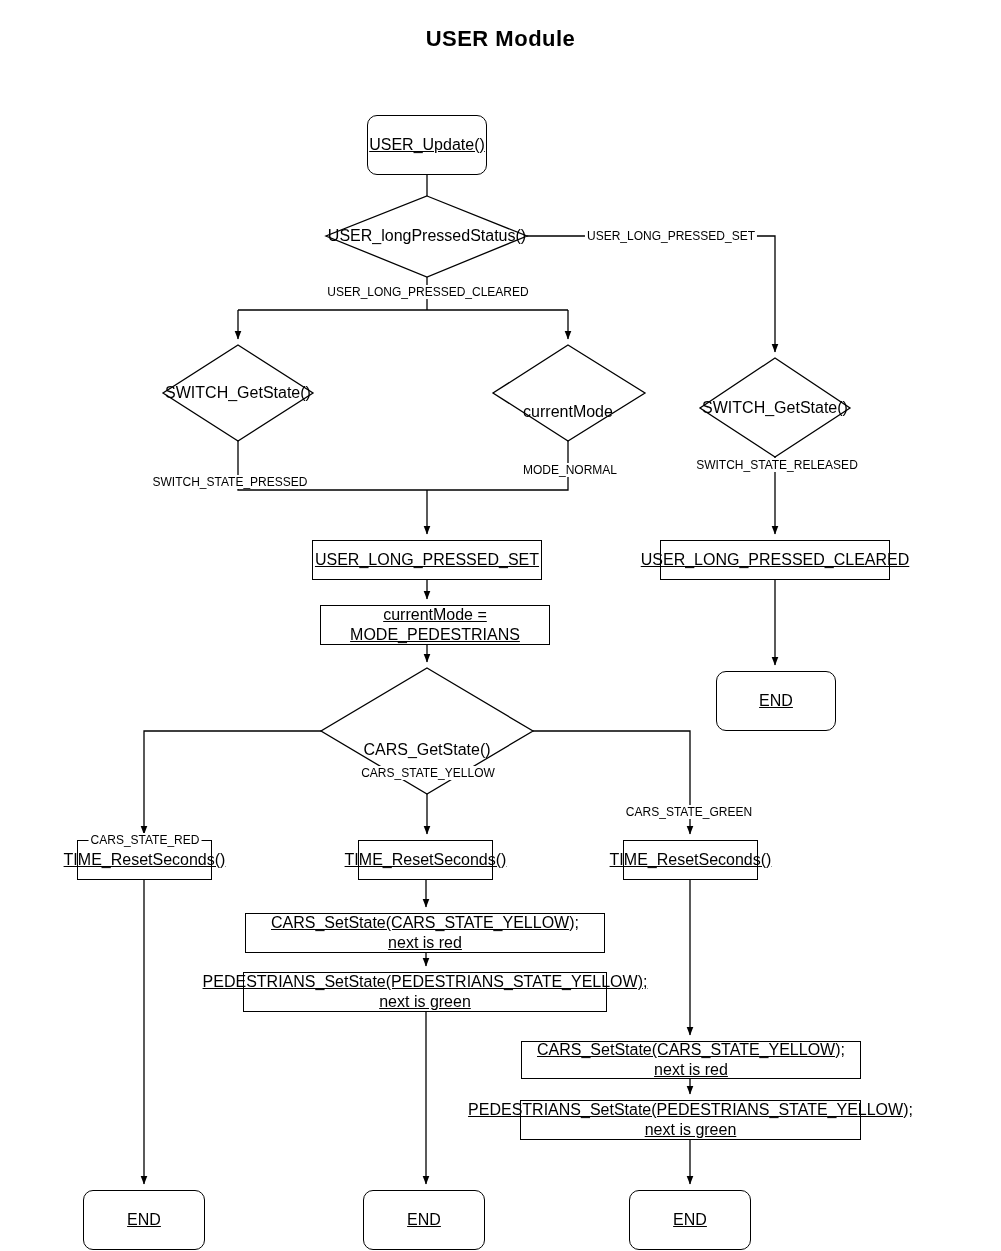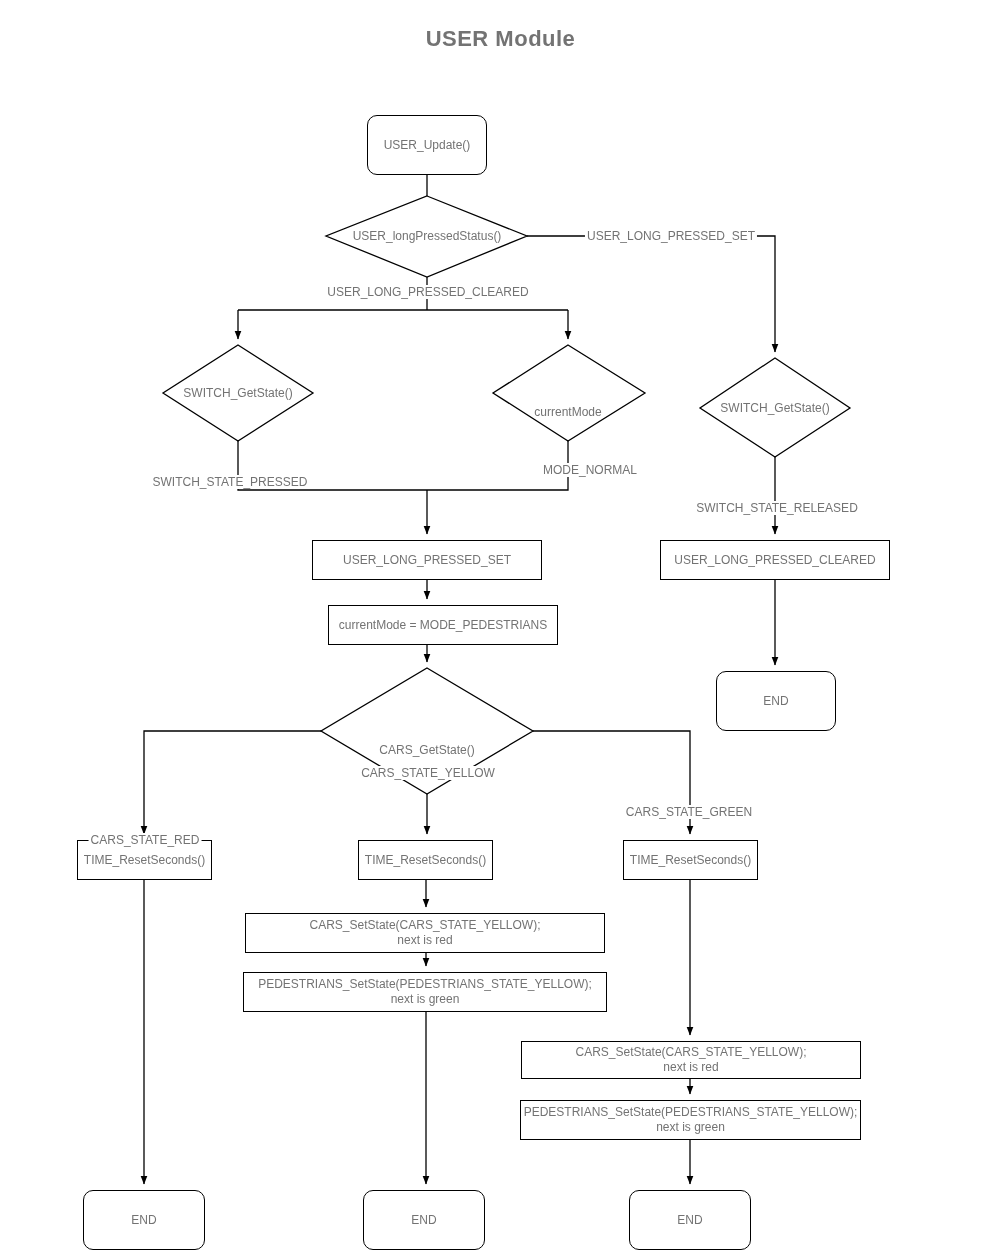--- a/index.html
+++ b/index.html
@@ -2,51 +2,52 @@
 <html><head>
 <meta charset="utf-8">
 <style>
   html, body { margin: 0; padding: 0; background: #ffffff; }
   .canvas {
     position: relative;
     width: 1001px;
     height: 1251px;
     background: #ffffff;
     font-family: "Liberation Sans", sans-serif;
-    color: #737373;
+    color: #000000;
     overflow: hidden;
   }
   .title {
     position: absolute;
     left: 0; top: 26px; width: 1001px;
     text-align: center;
     font-size: 22px;
     font-weight: bold;
     letter-spacing: 0.5px;
   }
   svg.edges { position: absolute; left: 0; top: 0; }
   .node {
     position: absolute;
     display: flex;
     align-items: center;
     justify-content: center;
     text-align: center;
     background: #ffffff;
     border: 1.5px solid #000000;
-    font-size: 12px;
+    font-size: 16px;
     line-height: 1.25;
     box-sizing: border-box;
+    text-decoration: underline;
   }
   .node.rounded { border-radius: 10px; }
   .node .stack { display: block; }
   .node .stack span { display: block; }
   .diamond-label {
     position: absolute;
     transform: translate(-50%, -50%);
-    font-size: 12px;
+    font-size: 16px;
     white-space: nowrap;
     text-align: center;
   }
   .edge-label {
     position: absolute;
     transform: translate(-50%, -50%);
     font-size: 12px;
     white-space: nowrap;
     background: #ffffff;
     padding: 0 2px;
@@ -98,21 +99,21 @@
   </svg>
 
   <div class="node rounded" style="left:367px;top:115px;width:120px;height:60px">
     <span>USER_Update()</span>
   </div>
 
   <div class="node" style="left:312px;top:540px;width:230px;height:40px">
     <span>USER_LONG_PRESSED_SET</span>
   </div>
 
-  <div class="node" style="left:328px;top:605px;width:230px;height:40px">
+  <div class="node" style="left:320px;top:605px;width:230px;height:40px">
     <span>currentMode = MODE_PEDESTRIANS</span>
   </div>
 
   <div class="node" style="left:660px;top:540px;width:230px;height:40px">
     <span>USER_LONG_PRESSED_CLEARED</span>
   </div>
 
   <div class="node rounded" style="left:716px;top:671px;width:120px;height:60px">
     <span>END</span>
   </div>
@@ -171,19 +172,19 @@
 
   <div class="diamond-label" style="left:427px;top:236px">USER_longPressedStatus()</div>
   <div class="diamond-label" style="left:238px;top:393px">SWITCH_GetState()</div>
   <div class="diamond-label" style="left:568px;top:412px">currentMode</div>
   <div class="diamond-label" style="left:775px;top:408px">SWITCH_GetState()</div>
   <div class="diamond-label" style="left:427px;top:750px">CARS_GetState()</div>
 
   <div class="edge-label" style="left:671px;top:236px">USER_LONG_PRESSED_SET</div>
   <div class="edge-label" style="left:428px;top:292px">USER_LONG_PRESSED_CLEARED</div>
   <div class="edge-label" style="left:230px;top:482px">SWITCH_STATE_PRESSED</div>
-  <div class="edge-label" style="left:590px;top:470px">MODE_NORMAL</div>
-  <div class="edge-label" style="left:777px;top:508px">SWITCH_STATE_RELEASED</div>
+  <div class="edge-label" style="left:570px;top:470px">MODE_NORMAL</div>
+  <div class="edge-label" style="left:777px;top:465px">SWITCH_STATE_RELEASED</div>
   <div class="edge-label" style="left:145px;top:840px">CARS_STATE_RED</div>
   <div class="edge-label" style="left:428px;top:773px">CARS_STATE_YELLOW</div>
   <div class="edge-label" style="left:689px;top:812px">CARS_STATE_GREEN</div>
 
 </div>
 
 </body></html>

